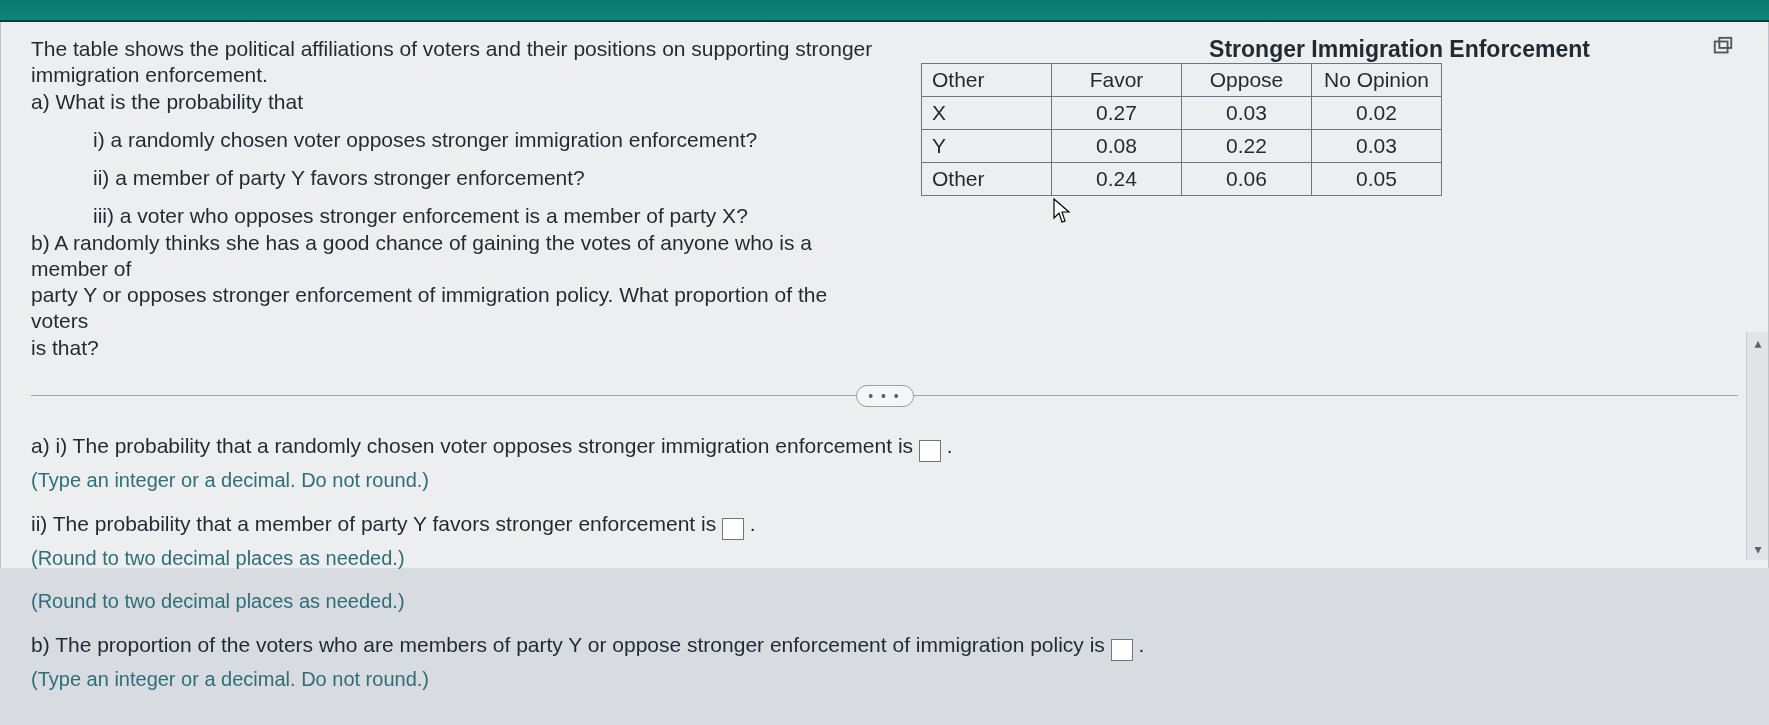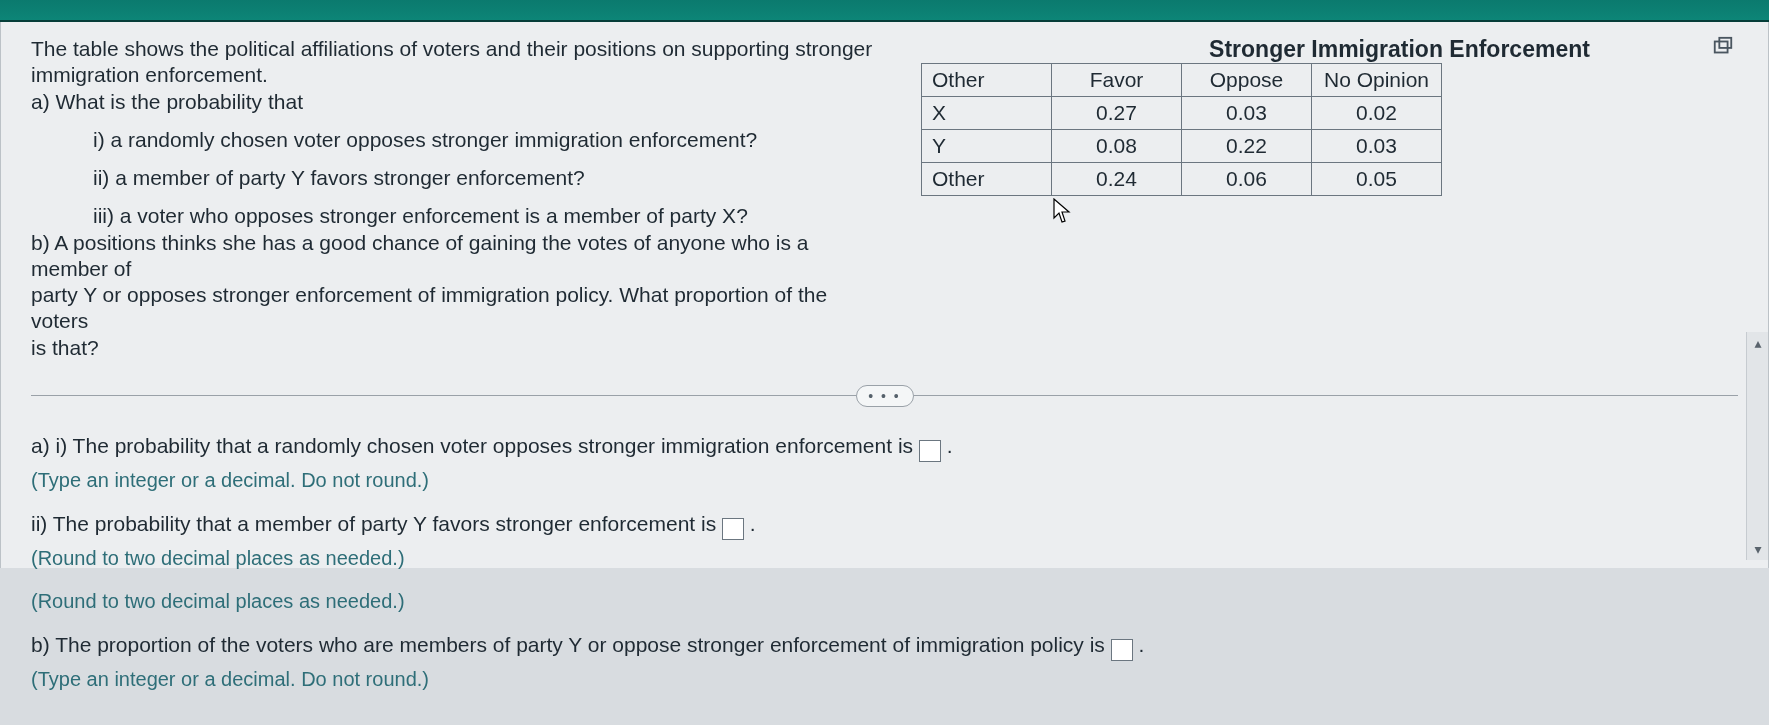--- a/index.html
+++ b/index.html
@@ -37,21 +37,21 @@
 
 <div class="page">
 
   <div class="question-area">
     <div class="left">
       <p>The table shows the political affiliations of voters and their positions on supporting stronger immigration enforcement.</p>
       <p>a) What is the probability that</p>
       <p class="indent2">i) a randomly chosen voter opposes stronger immigration enforcement?</p>
       <p class="indent2">ii) a member of party Y favors stronger enforcement?</p>
       <p class="indent2">iii) a voter who opposes stronger enforcement is a member of party X?</p>
-      <p>b) A positions thinks she has a good chance of gaining the votes of anyone who is a member of</p>
+      <p>b) A randomly thinks she has a good chance of gaining the votes of anyone who is a member of</p>
       <p>party Y or opposes stronger enforcement of immigration policy. What proportion of the voters</p>
       <p>is that?</p>
     </div>
 
     <div class="right">
       <span class="popout">
         <svg viewBox="0 0 24 24" width="22" height="22">
             <rect x="3" y="6" width="14" height="12" fill="none" stroke="#4a5660" stroke-width="2"></rect>
             <rect x="8" y="2" width="13" height="11" fill="none" stroke="#4a5660" stroke-width="2"></rect>
           </svg>

